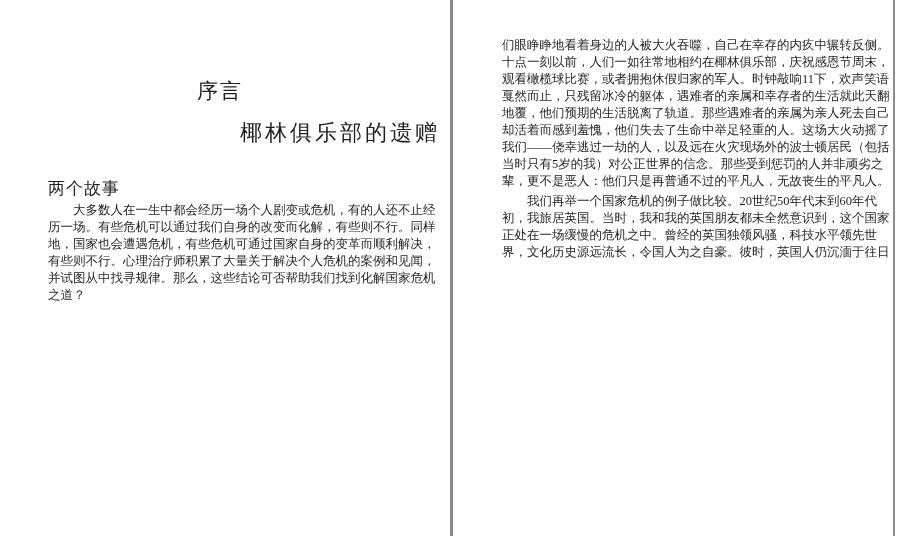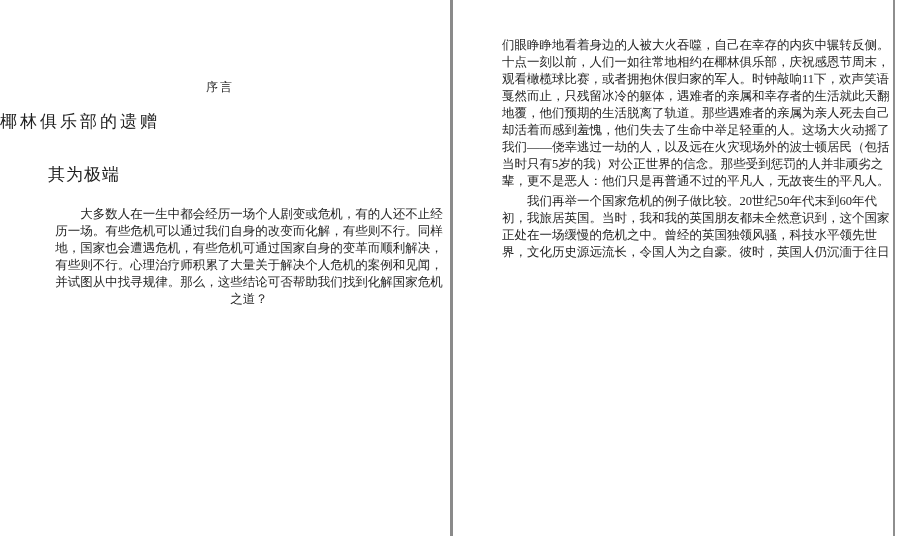--- a/index.html
+++ b/index.html
@@ -48,69 +48,68 @@
     left: 893px;
     width: 2px;
     height: 536px;
     background: #8e8e8e;
   }
   .kicker {
     margin: 0;
     padding-top: 81px;
     width: 440px;
     text-align: center;
-    font-size: 12px;
+    font-size: 21px;
     line-height: 1;
     font-weight: normal;
     letter-spacing: 2px;
   }
   .chapter {
     margin: 20px 0 0 0;
     width: 440px;
-    text-align: left;
-    font-size: 17px;
+    text-align: right;
+    font-size: 22px;
     line-height: 1;
     font-weight: normal;
     letter-spacing: 3px;
   }
   .heading {
     margin: 36px 0 0 48px;
     font-size: 17px;
     line-height: 1;
     font-weight: normal;
     letter-spacing: 1px;
   }
   .para {
     margin: 3px 0 0 48px;
     font-size: 12.5px;
     line-height: 17px;
     white-space: pre;
     text-indent: 2em;
   }
   .para.first-body {
-    margin-top: 23px;
-    text-align: center;
+    margin-top: 5px;
   }
   .page.right .para {
     margin-left: 49px;
   }
   .para.no-indent {
     text-indent: 0;
     margin-top: 0;
   }
 </style>
 </head>
 <body>
 
 <div class="spread">
 
   <div class="page left">
     <div class="kicker">序言</div>
     <h1 class="chapter">椰林俱乐部的遗赠</h1>
-    <h2 class="heading">其为极端</h2>
+    <h2 class="heading">两个故事</h2>
     <p class="para first-body">大多数人在一生中都会经历一场个人剧变或危机，有的人还不止经
 历一场。有些危机可以通过我们自身的改变而化解，有些则不行。同样
 地，国家也会遭遇危机，有些危机可通过国家自身的变革而顺利解决，
 有些则不行。心理治疗师积累了大量关于解决个人危机的案例和见闻，
 并试图从中找寻规律。那么，这些结论可否帮助我们找到化解国家危机
 之道？</p>
   </div>
 
   <div class="gutter"></div>
 

